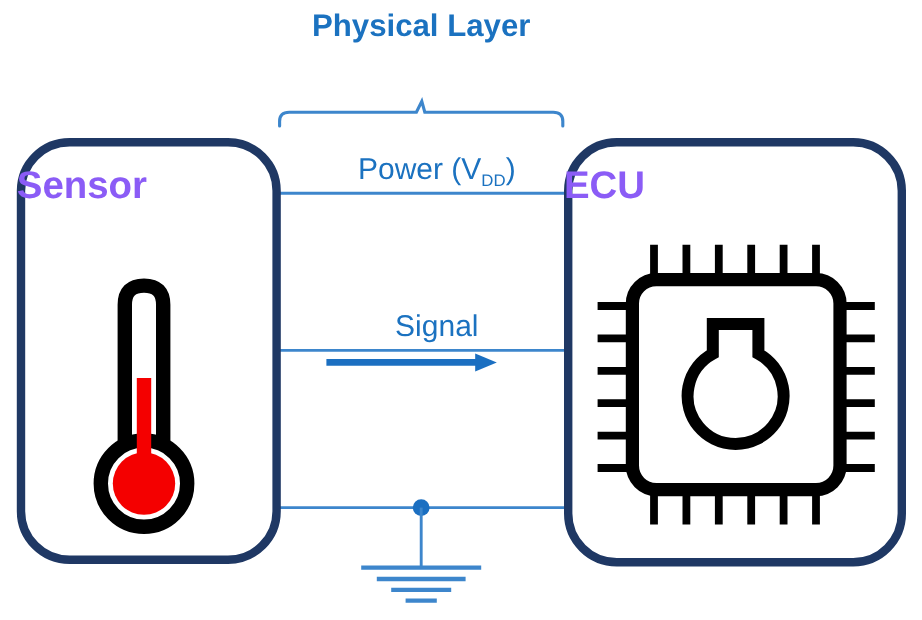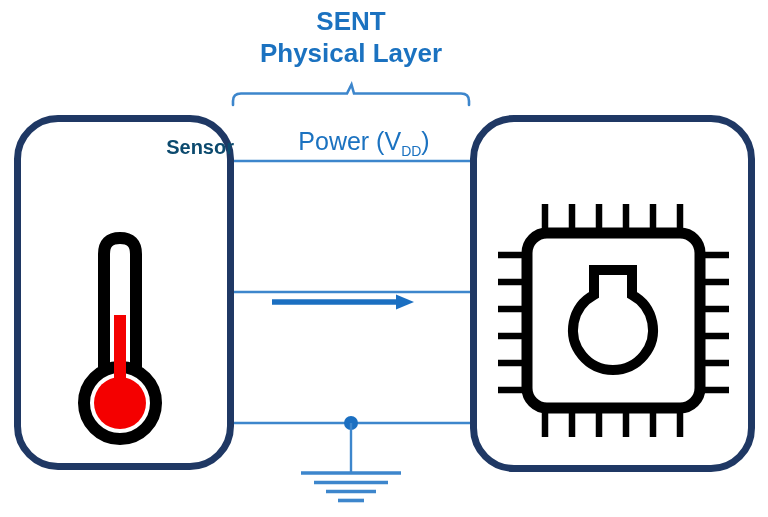--- a/index.html
+++ b/index.html
@@ -17,24 +17,24 @@
     z-index:2;
     background:#ffffff;
     border:7px solid #1F3864;
     border-radius:44px;
     box-sizing:border-box;
   }
   #sensor-box{left:14px;top:115px;width:220px;height:355px;}
   #ecu-box{left:470px;top:115px;width:285px;height:357px;}
   .block-label{
     z-index:3;
-    text-align:right;
+    text-align:left;
     font-weight:bold;
-    font-size:20px;
-    color:#0c4a6e;
+    font-size:32px;
+    color:#8b5cf6;
   }
   #sensor-label{left:14px;top:136px;width:220px;}
   #ecu-label{left:470px;top:136px;width:285px;}
   #title{
     left:211px;top:5px;width:280px;
     z-index:3;
     text-align:center;
     font-weight:bold;
     font-size:26px;
     line-height:32px;
@@ -83,28 +83,29 @@
       <line x1="314" y1="482.5" x2="388" y2="482.5" stroke="#3D86CC" stroke-width="3.6"></line>
       <line x1="326" y1="491.5" x2="376" y2="491.5" stroke="#3D86CC" stroke-width="3.6"></line>
       <line x1="338" y1="500.5" x2="364" y2="500.5" stroke="#3D86CC" stroke-width="3.6"></line>
     </g>
   </svg>
 
   <div id="sensor-box" class="abs box"></div>
   <div id="ecu-box" class="abs box"></div>
 
   <div id="title" class="abs">
-    <div>SENT</div>
     <div>Physical Layer</div>
   </div>
 
   <div id="sensor-label" class="abs block-label">Sensor</div>
+  <div id="ecu-label" class="abs block-label">ECU</div>
 
   <div id="power-label" class="abs wire-label"><span>Power (V</span><sub>DD</sub><span>)</span></div>
 
+  <div id="signal-label" class="abs wire-label">Signal</div>
 
 
   <svg id="thermometer" class="abs icon-layer" width="100" height="225" viewBox="0 0 100 225">
 
     <path d="M34,143 L34,28 Q34,12 50,12 Q66,12 66,28 L66,143" fill="#ffffff" stroke="#000000" stroke-width="12"></path>
 
     <circle cx="50" cy="177" r="36" fill="#ffffff" stroke="#000000" stroke-width="12"></circle>
 
     <rect x="44" y="89" width="12" height="88" fill="#F40000"></rect>
 

